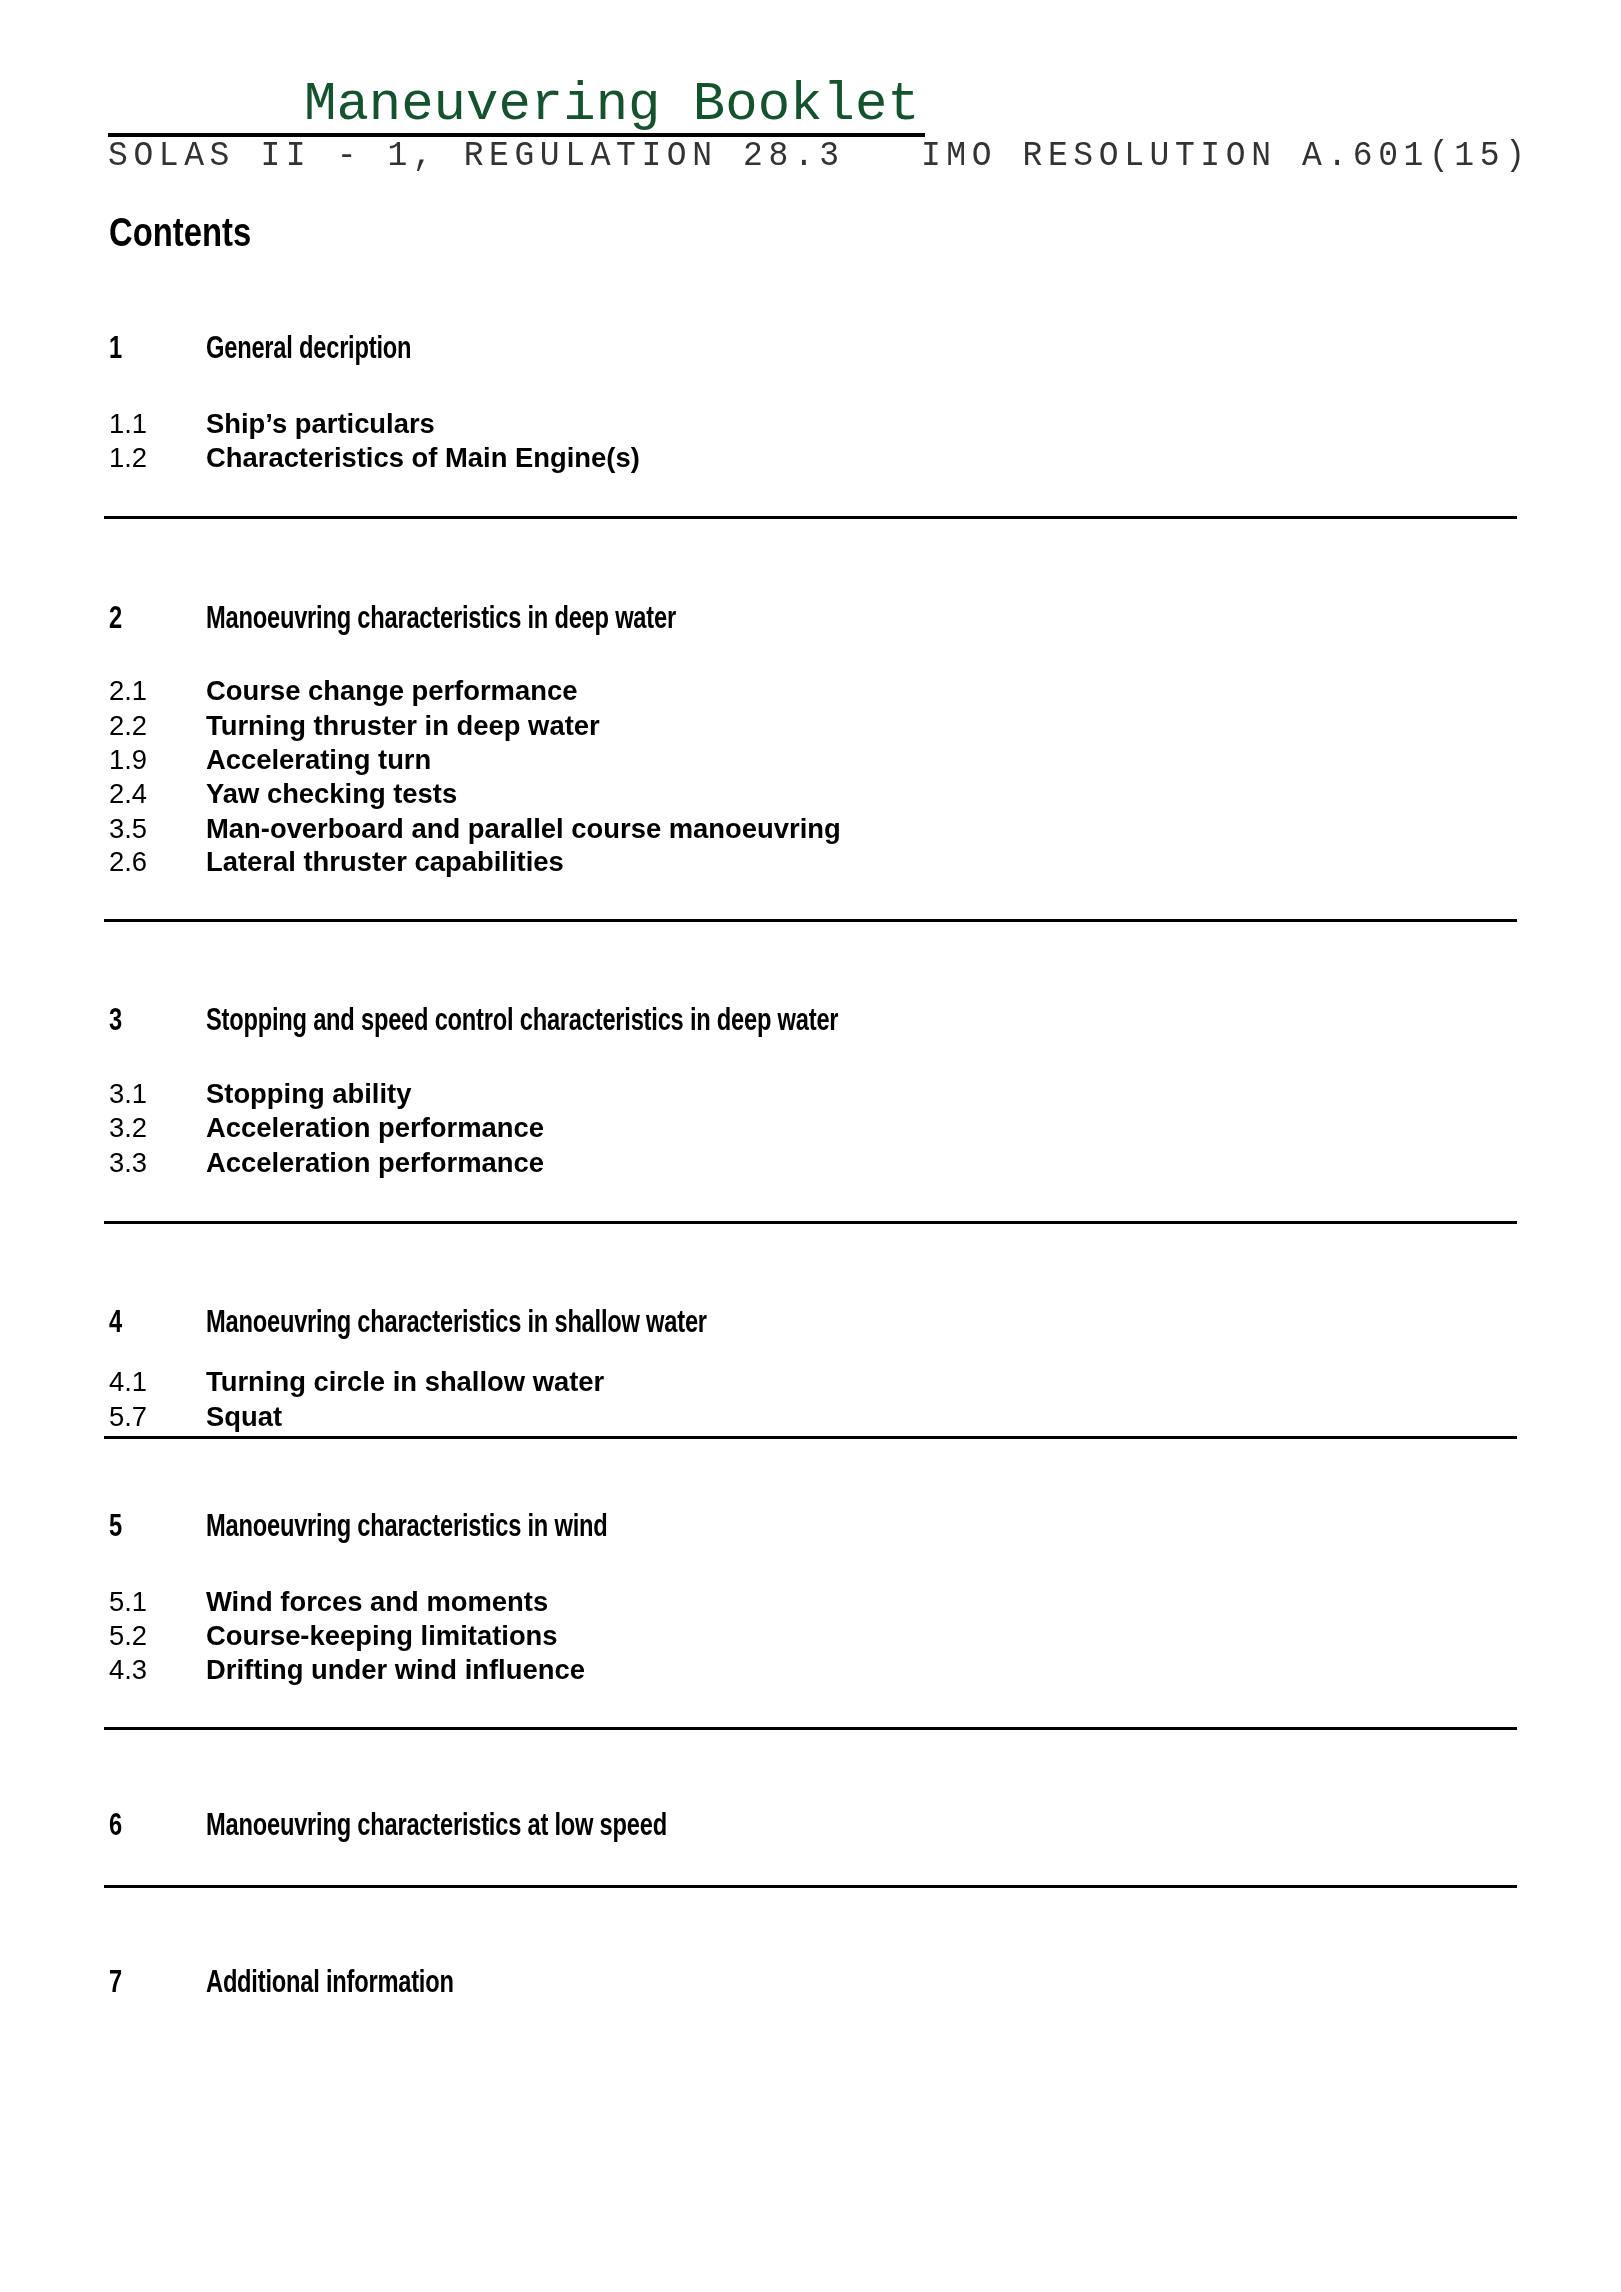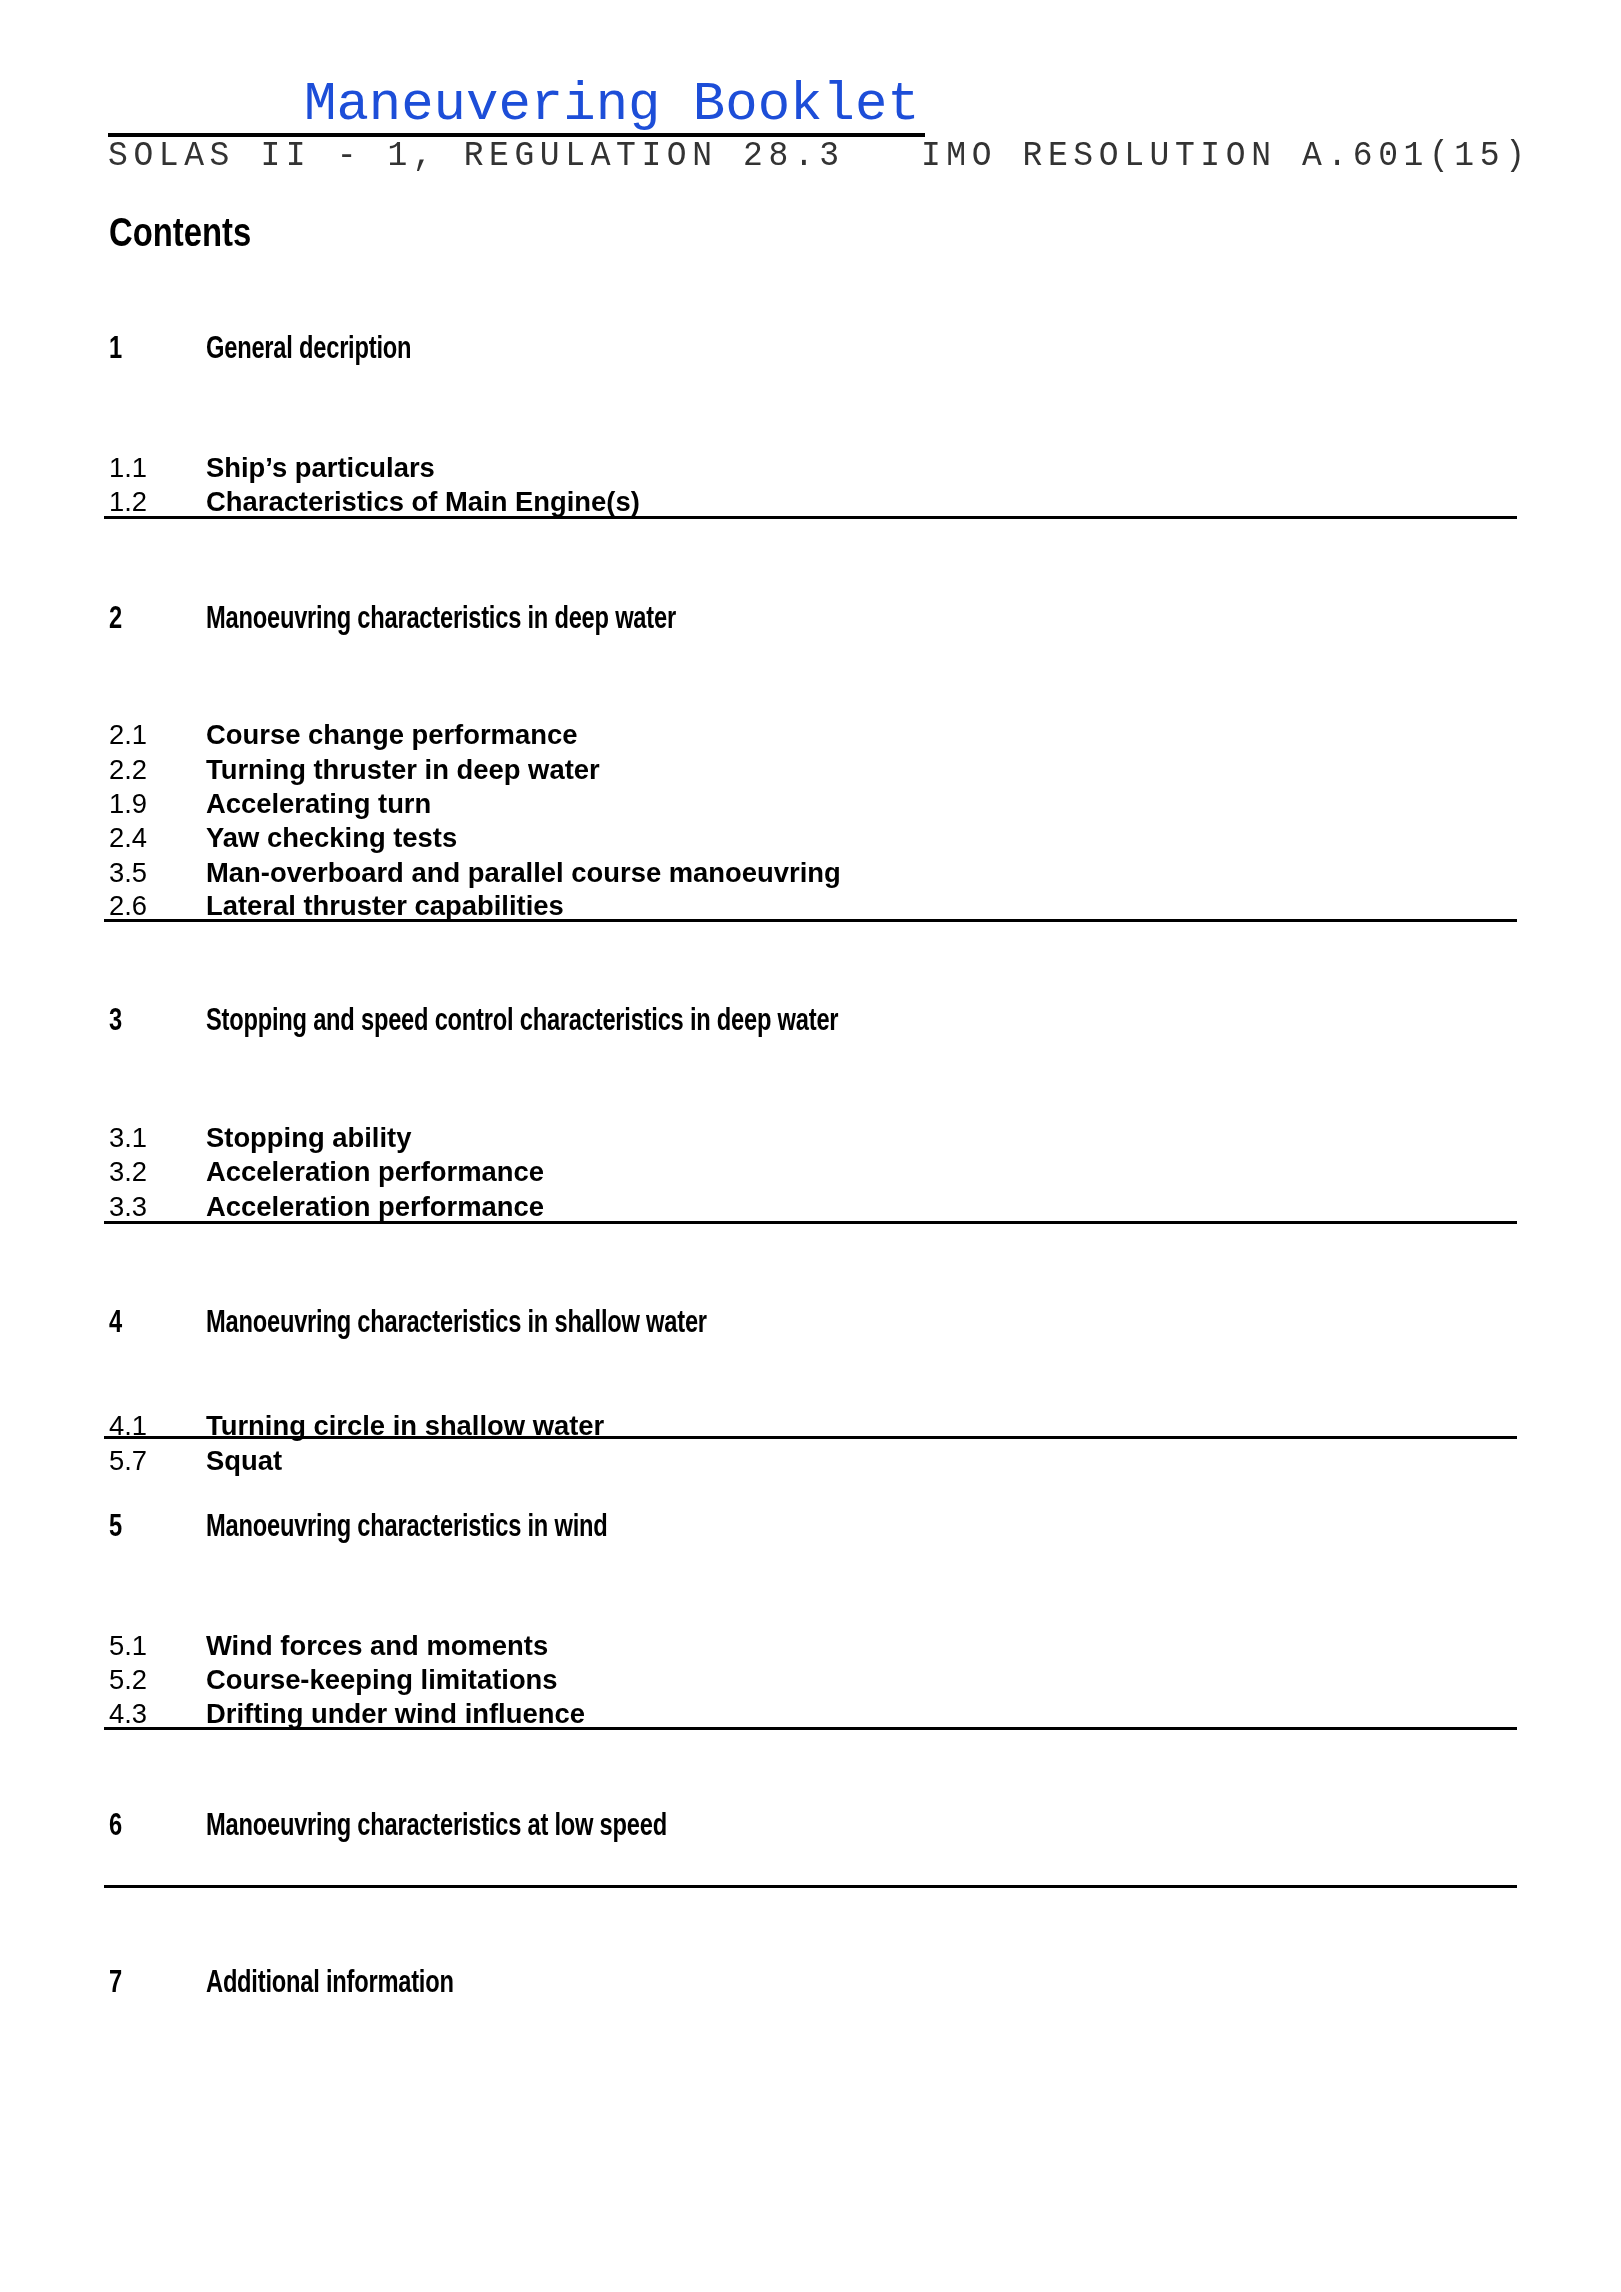--- a/index.html
+++ b/index.html
@@ -1,25 +1,25 @@
 <!DOCTYPE html>
 <html><head>
 <meta charset="utf-8">
 <style>
   html, body { margin: 0; padding: 0; background: #ffffff; }
   body { width: 1621px; height: 2293px; position: relative; overflow: hidden; color: #000; }
   .abs { position: absolute; white-space: nowrap; line-height: 1; }
-  .title { font-family: "Liberation Mono", monospace; font-size: 54px; color: #1d4ed8; left: 304px; top: 78px; }
+  .title { font-family: "Liberation Mono", monospace; font-size: 54px; color: #14532d; left: 304px; top: 78px; }
   .title-rule { position: absolute; left: 108px; top: 133px; width: 817px; height: 3.9px; background: #000; }
   .subtitle { font-family: "Liberation Mono", monospace; font-size: 33px; letter-spacing: 5.6px; color: #333; left: 108px; top: 139px; transform: scaleY(1.05); transform-origin: left top; }
   .contents { font-family: "Liberation Sans", sans-serif; font-weight: bold; font-size: 40px; left: 109px; top: 212px; transform: scaleX(0.82); transform-origin: left top; }
   .hnum, .htext { font-family: "Liberation Sans", sans-serif; font-weight: bold; font-size: 32px; transform: scaleX(0.74); transform-origin: left top; letter-spacing: -0.3px; }
   .hnum { left: 109px; }
   .htext { left: 206px; }
-  .inum, .itext { font-family: "Liberation Sans", sans-serif; font-size: 27.4px; margin-top: 44px; }
+  .inum, .itext { font-family: "Liberation Sans", sans-serif; font-size: 27.4px; }
   .inum { left: 109px; }
   .itext { left: 206px; font-weight: bold; }
   .rule { position: absolute; left: 104px; width: 1413px; height: 2.9px; background: #000; }
 </style>
 </head>
 <body>
 
 <div class="abs title">Maneuvering Booklet</div>
 <div class="title-rule"></div>
 <div class="abs subtitle" style="white-space: pre;">SOLAS II - 1, REGULATION 28.3   IMO RESOLUTION A.601(15)</div>

